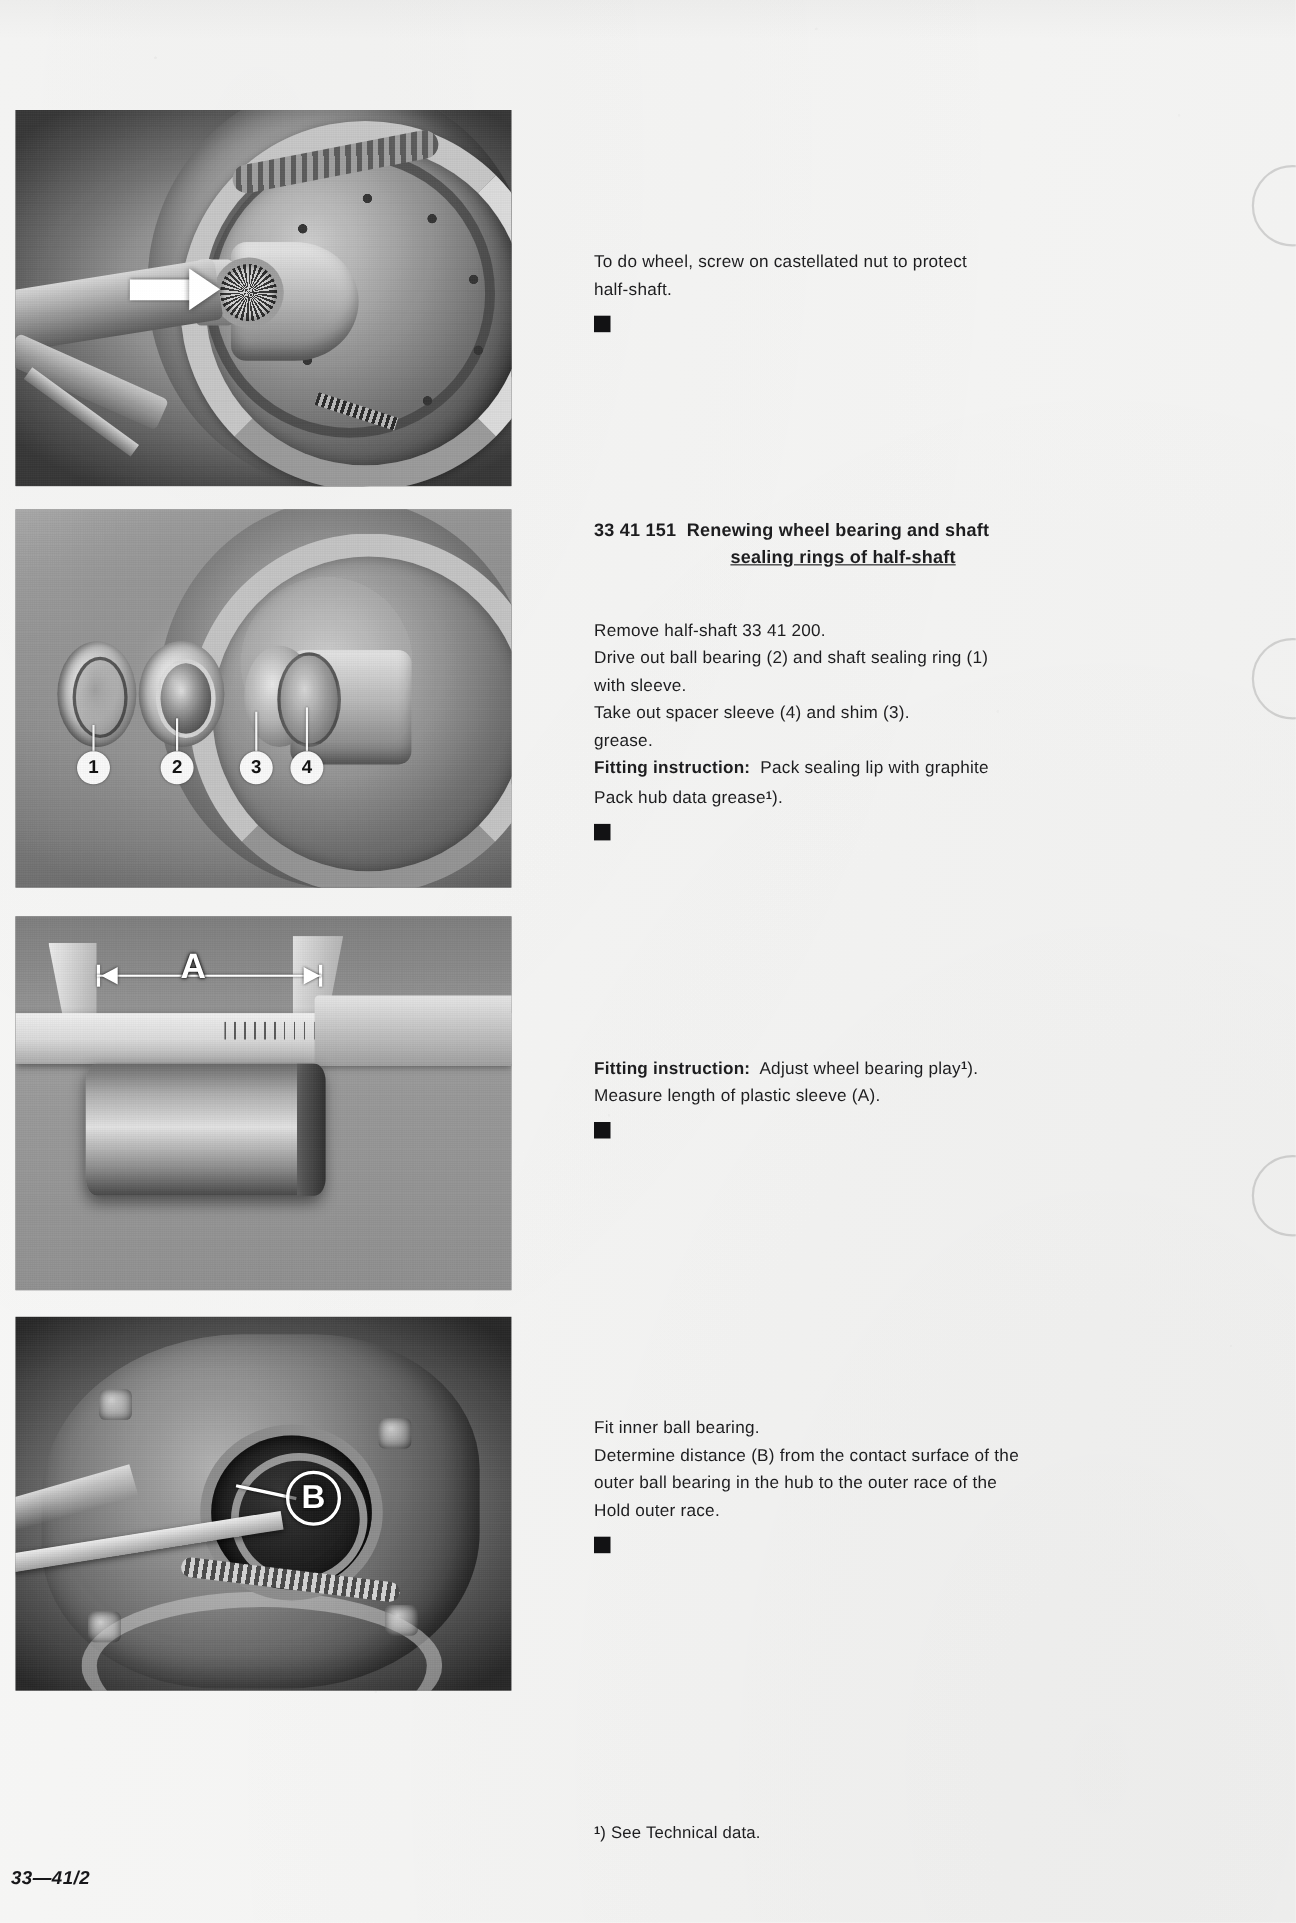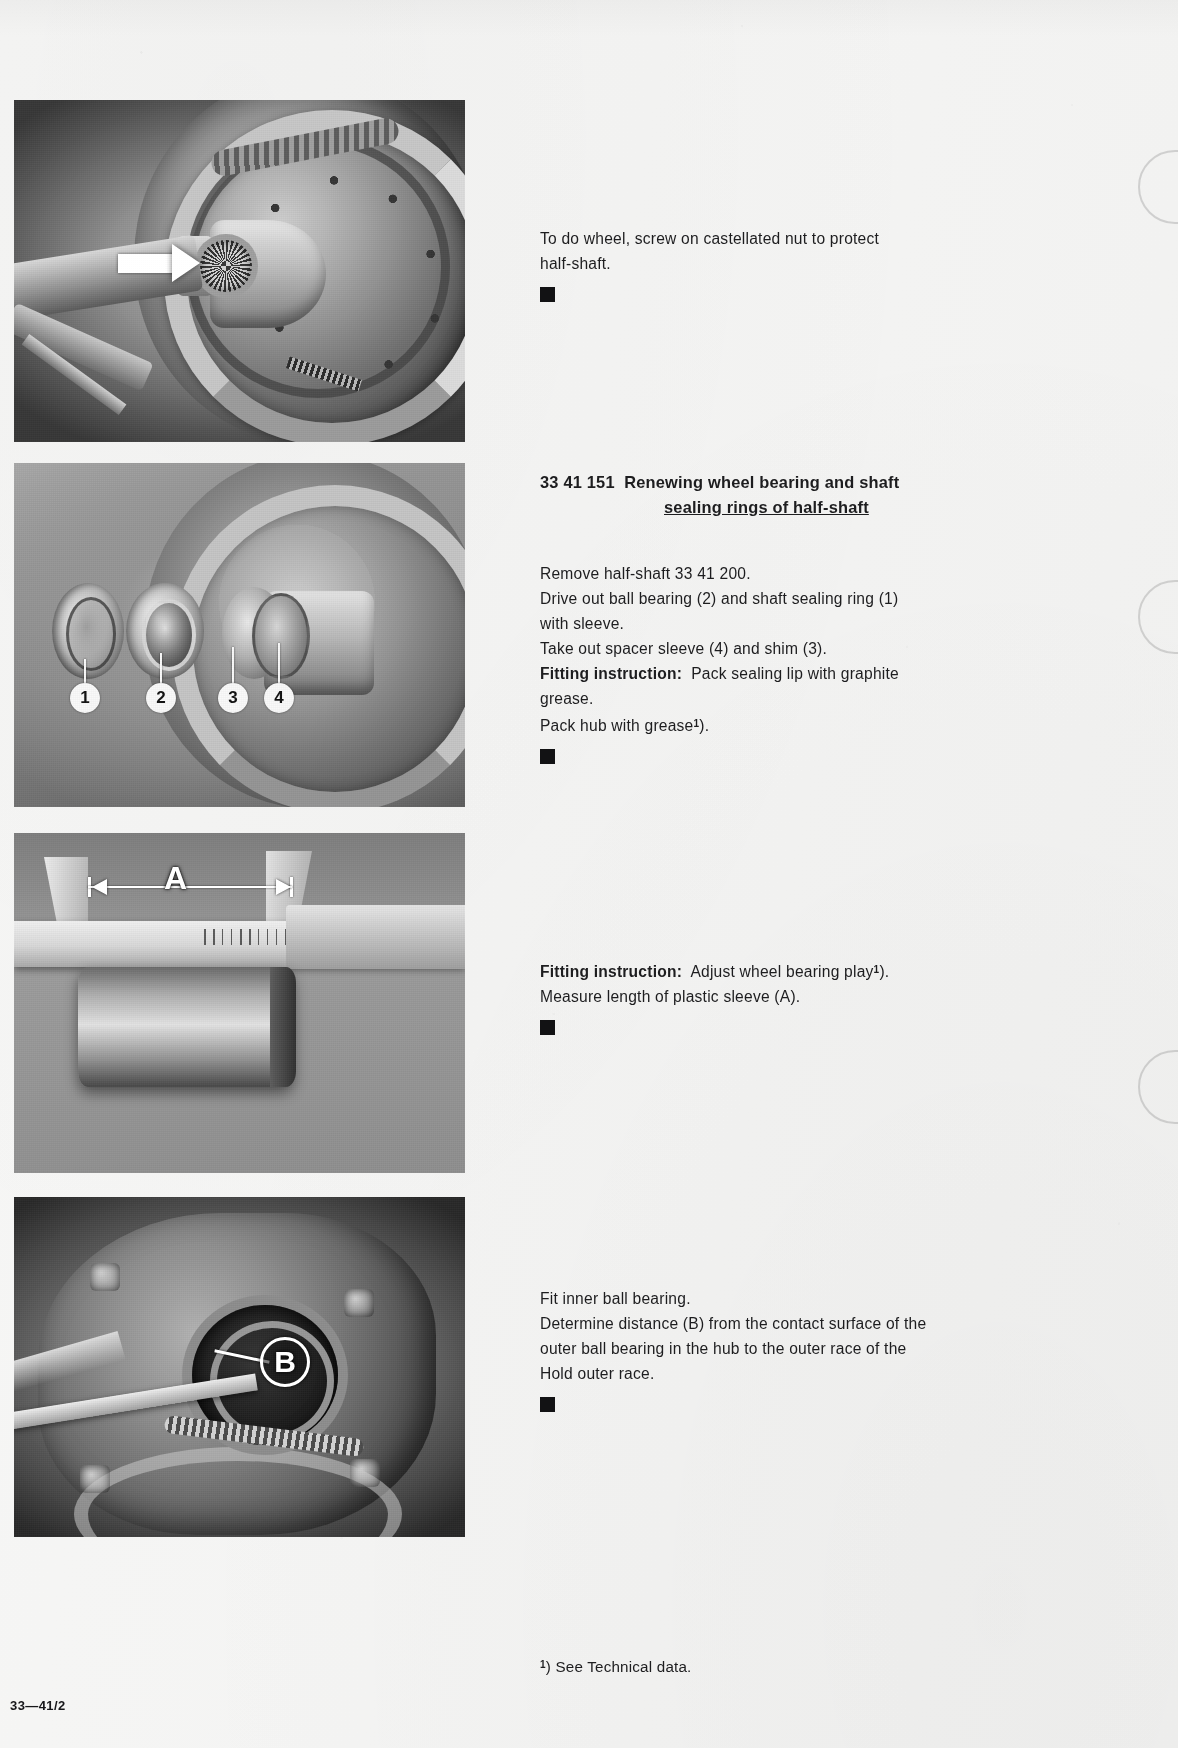--- a/index.html
+++ b/index.html
@@ -462,24 +462,25 @@
     top: 1658px;
     font-size: 15.2px;
     color: #1d1d1f;
     letter-spacing: .2px;
   }
   .footnote .mk { font-weight: 700; }
   .page-no {
     position: absolute;
     left: 10px;
     top: 1698px;
-    font-size: 13px;
+    font-size: 17px;
     font-weight: 700;
     color: #17171a;
     letter-spacing: .4px;
+    font-style: italic;
   }
 </style>
 </head>
 <body>
 
 <div class="page">
 
   <div class="speckle"></div>
   <div class="top-smudge"></div>
   <div class="edge-arc" style="top:150px;"></div>
@@ -583,27 +584,27 @@
       <span class="num">33 41 151</span>&nbsp;&nbsp;<span>Renewing wheel bearing and shaft</span>
       <span class="ttl2">sealing rings of half-shaft</span>
     </p>
   </div>
 
   <div class="text-col" style="top:561px;">
     <p>Remove half-shaft 33 41 200.</p>
     <p>Drive out ball bearing (2) and shaft sealing ring (1)</p>
     <p>with sleeve.</p>
     <p>Take out spacer sleeve (4) and shim (3).</p>
+    <p>grease.</p>
     <p>
       <span class="lbl-bold">Fitting instruction:</span>&nbsp;
       <span>Pack sealing lip with graphite</span>
     </p>
-    <p>grease.</p>
     <p>
-      <span>Pack hub with grease</span><sup>1</sup><span>).</span>
+      <span>Pack hub data grease</span><sup>1</sup><span>).</span>
     </p>
     <span class="endmark"></span>
   </div>
 
   <div class="text-col" style="top:957px;">
     <p>
       <span class="lbl-bold">Fitting instruction:</span>&nbsp;
       <span>Adjust wheel bearing play</span><sup>1</sup><span>).</span>
     </p>
     <p>Measure length of plastic sleeve (A).</p>

